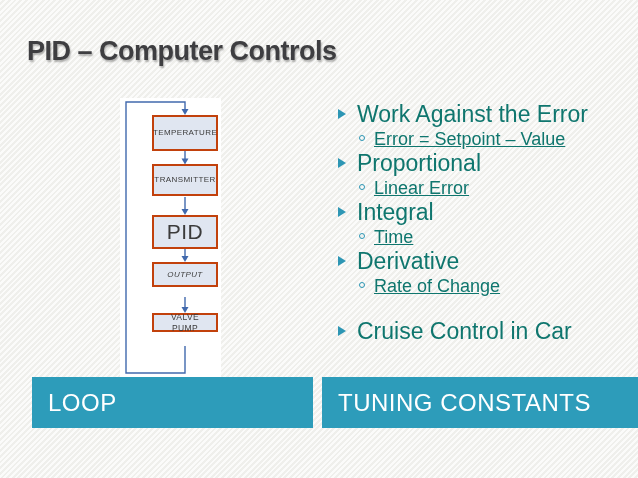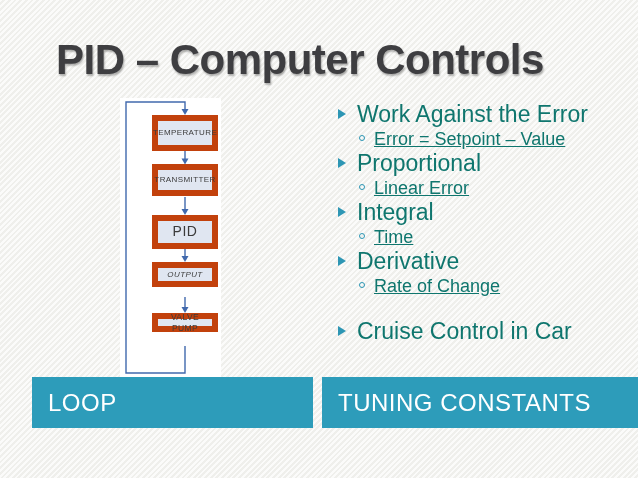--- a/index.html
+++ b/index.html
@@ -6,41 +6,41 @@
   body{
     width:638px;height:478px;overflow:hidden;position:relative;
     font-family:"Liberation Sans", sans-serif;
     background-color:#f4f4f1;
     background-image:repeating-linear-gradient(135deg,
       rgba(255,255,255,0.65) 0px, rgba(255,255,255,0.65) 2px,
       rgba(120,120,110,0.04) 2px, rgba(120,120,110,0.04) 4px);
   }
   
   .title{
-    position:absolute;left:56px;top:36px;
-    font-size:42px;font-weight:700;letter-spacing:-0.5px;
+    position:absolute;left:27px;top:36px;
+    font-size:27px;font-weight:700;letter-spacing:-0.5px;
     color:#3e3e41;text-shadow:1px 2px 2px rgba(0,0,0,0.30);
     white-space:nowrap;
   }
   
   .diagram-panel{
     position:absolute;left:120px;top:98px;width:101px;height:281px;
     background:#ffffff;
   }
   .diagram-panel svg{position:absolute;left:0;top:0;}
   .dbox{
     position:absolute;left:32px;width:66px;box-sizing:border-box;
-    background:#e0e6f1;border:6px solid #c2410c;
+    background:#e0e6f1;border:2px solid #c2410c;
     display:flex;align-items:center;justify-content:center;
     font-size:8px;letter-spacing:0.4px;color:#3b3b3b;text-align:center;
     white-space:pre-line;line-height:1.25;
   }
   .dbox.b0{top:17px;height:36px;}
   .dbox.b1{top:66px;height:32px;text-align:center;}
-  .dbox.b2{top:117px;height:34px;font-size:14px;letter-spacing:0.5px;}
+  .dbox.b2{top:117px;height:34px;font-size:21px;letter-spacing:0.5px;}
   .dbox.b3{top:164px;height:25px;font-style:italic;}
   .dbox.b4{top:215px;height:19px;font-size:8.5px;}
   
   .bullets{position:absolute;left:330px;top:102px;width:300px;}
   .bl{position:relative;color:#0f766e;}
   .bl.l1{font-size:23px;line-height:25px;padding-left:27px;}
   .bl.l2{font-size:18px;line-height:24px;padding-left:44px;text-decoration:underline;}
   .tri{
     position:absolute;left:8px;top:7px;width:0;height:0;
     border-left:8px solid #2d96b4;

